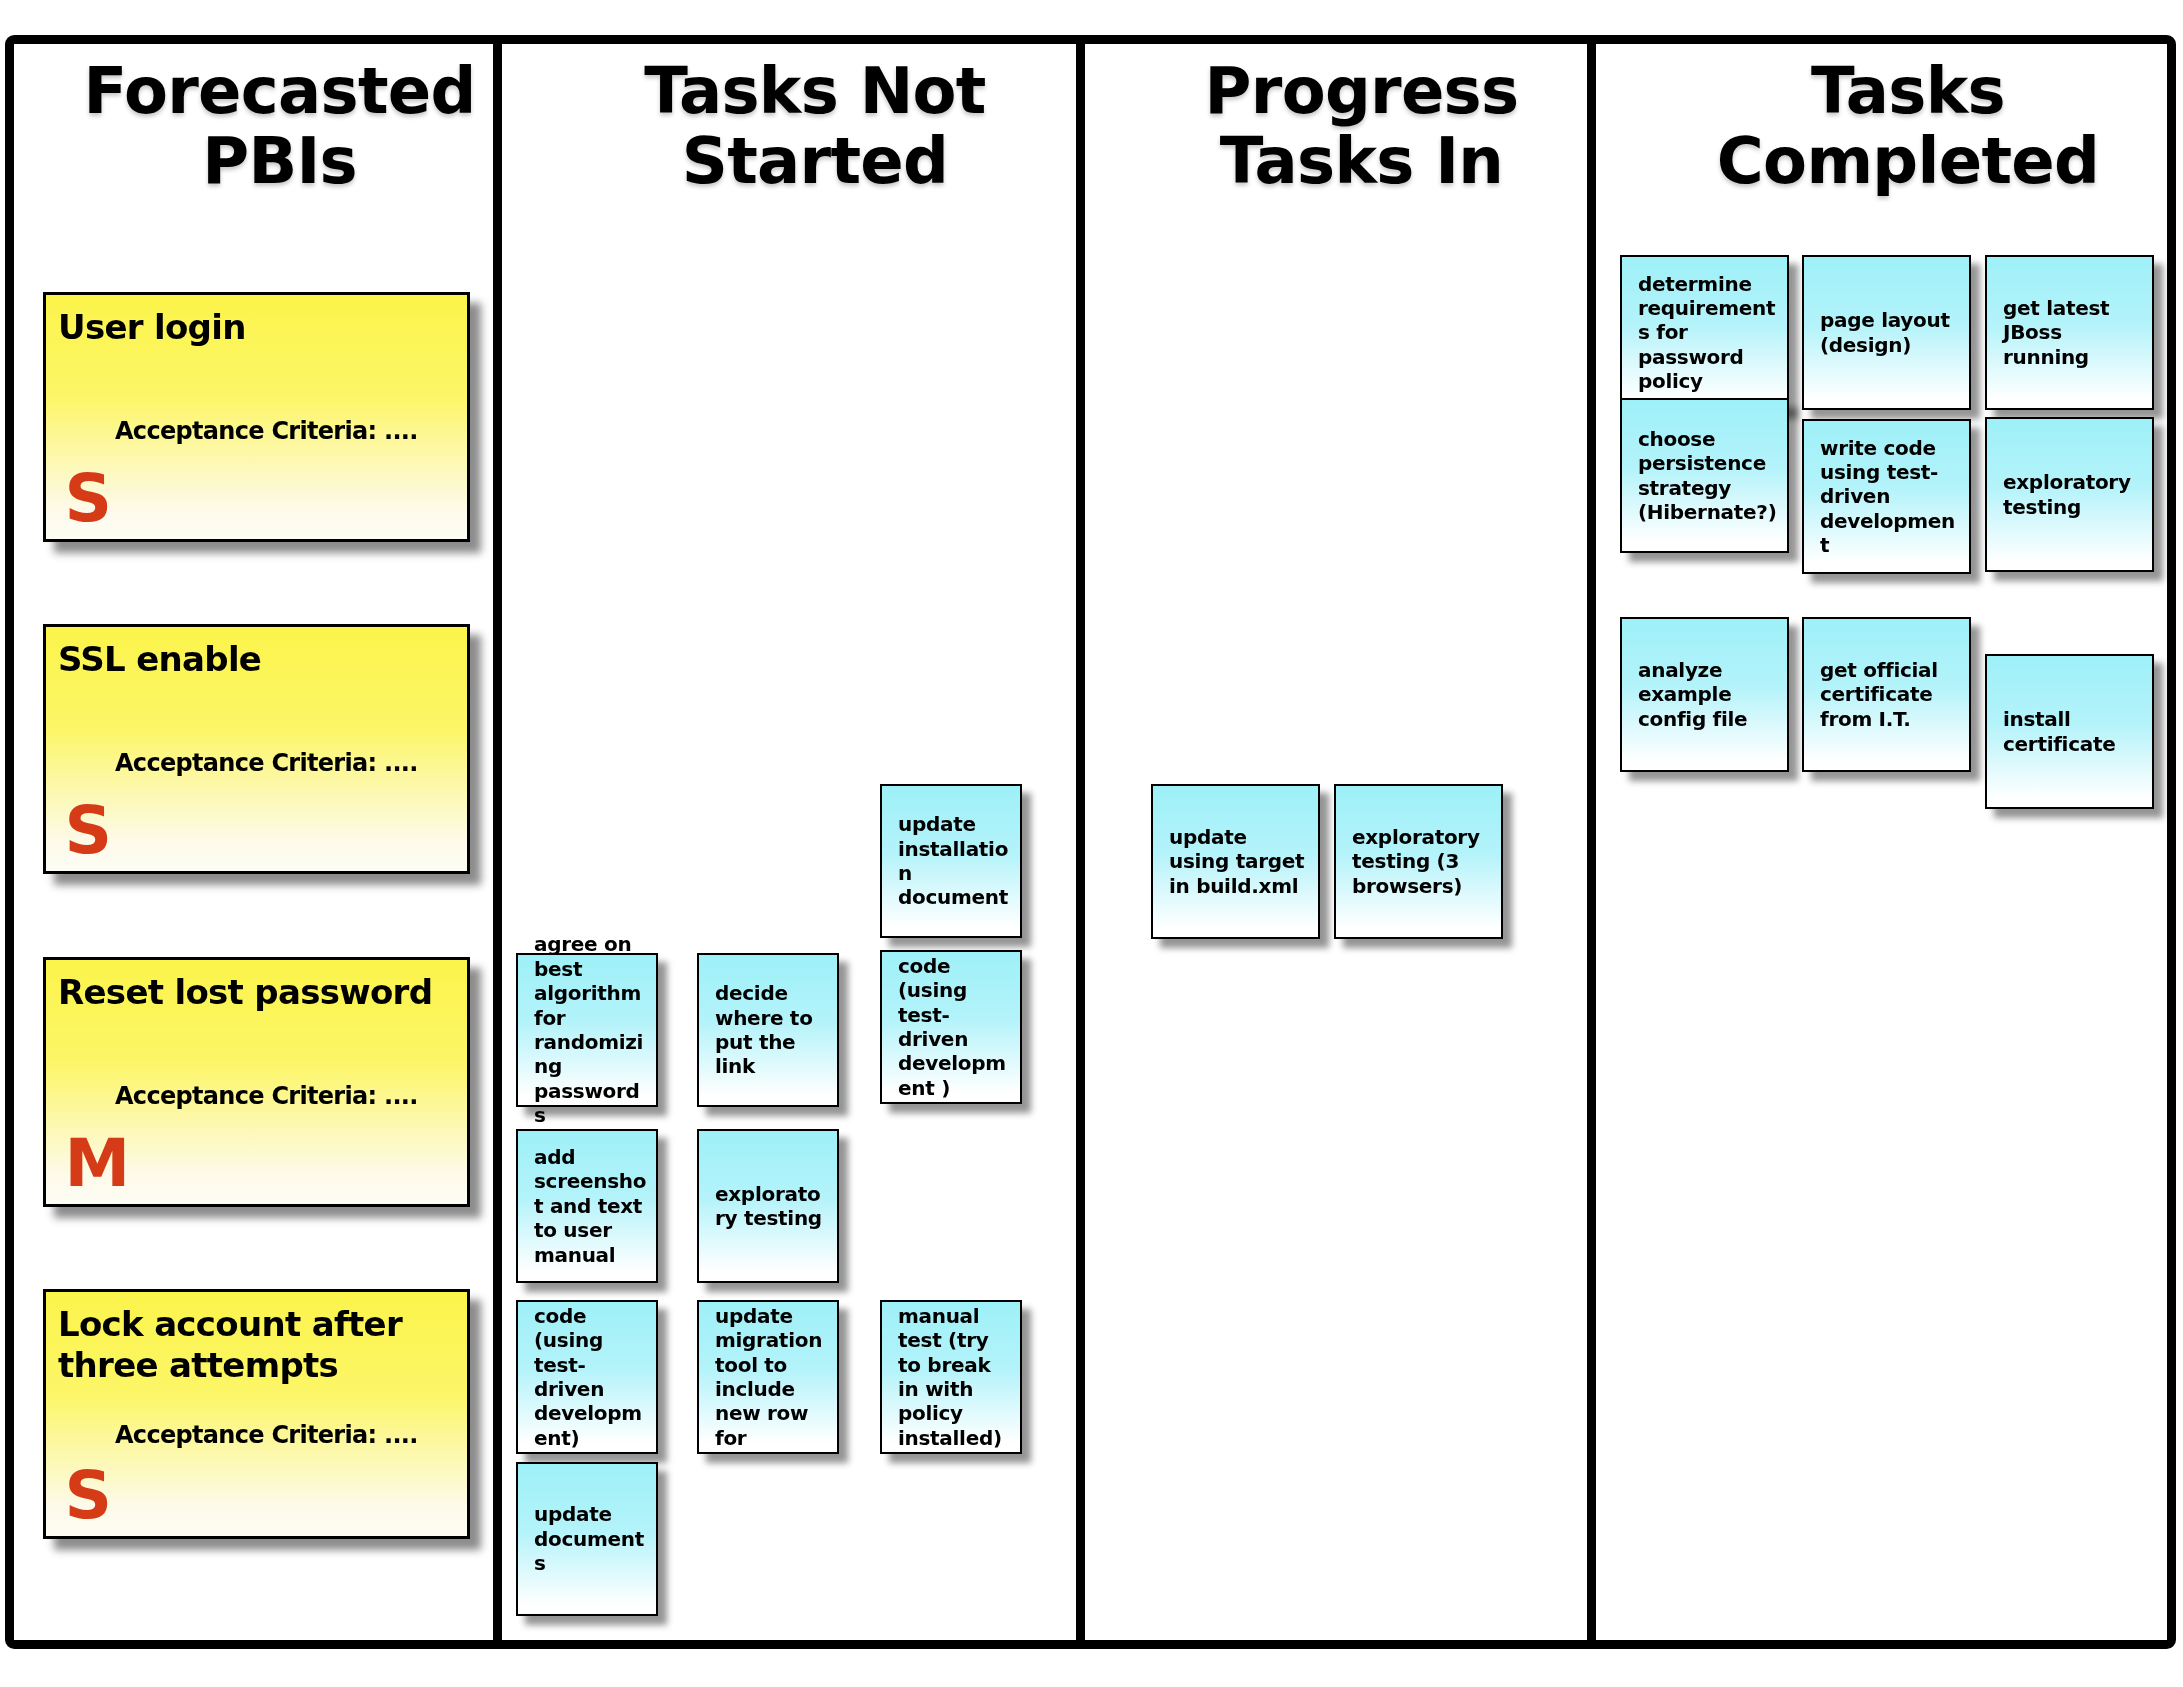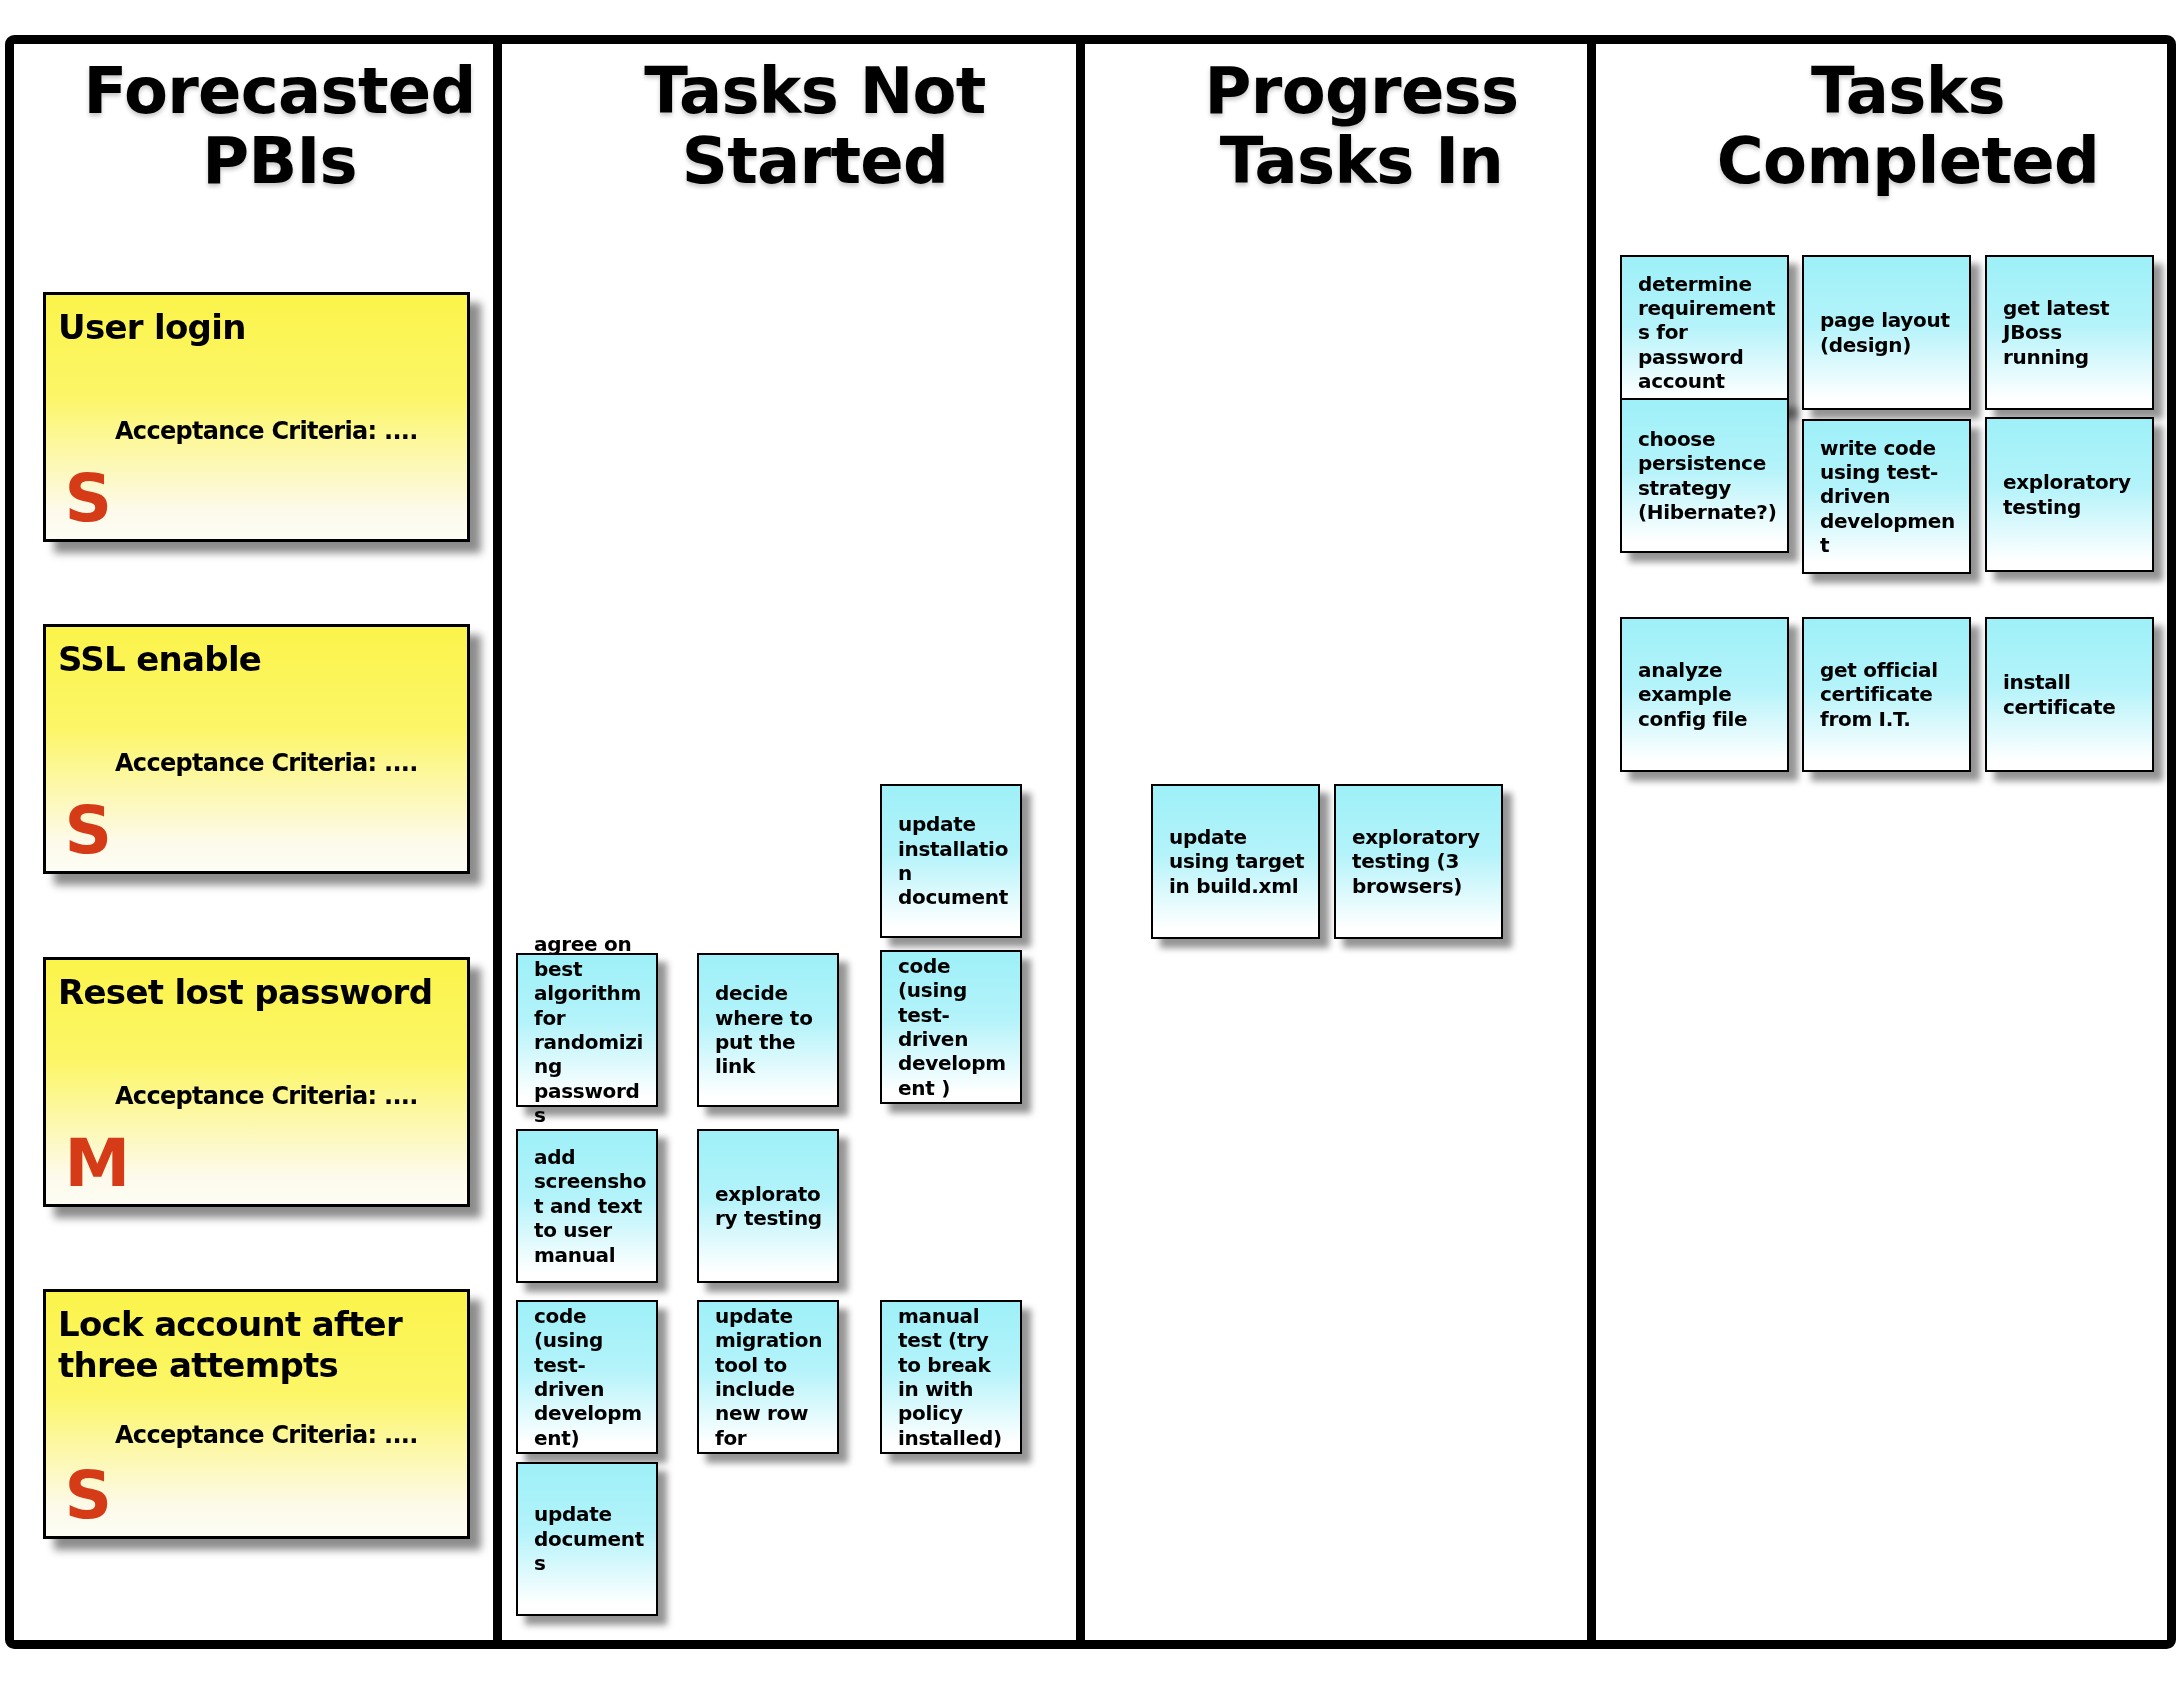--- a/index.html
+++ b/index.html
@@ -194,21 +194,21 @@
 </div>
 
 <div class="note w255" style="left:1151px;top:784px">
   <span>update using target in build.xml</span>
 </div>
 <div class="note w255" style="left:1334px;top:784px">
   <span>exploratory testing (3 browsers)</span>
 </div>
 
 <div class="note w255" style="left:1620px;top:255px">
-  <span>determine requirements for password account</span>
+  <span>determine requirements for password policy</span>
 </div>
 <div class="note w255" style="left:1802px;top:255px">
   <span>page layout (design)</span>
 </div>
 <div class="note w255" style="left:1985px;top:255px">
   <span>get latest JBoss running</span>
 </div>
 <div class="note w255" style="left:1620px;top:398px">
   <span>choose persistence strategy (Hibernate?)</span>
 </div>
@@ -217,16 +217,16 @@
 </div>
 <div class="note w255" style="left:1985px;top:417px">
   <span>exploratory testing</span>
 </div>
 <div class="note w255" style="left:1620px;top:617px">
   <span>analyze example config file</span>
 </div>
 <div class="note w255" style="left:1802px;top:617px">
   <span>get official certificate from I.T.</span>
 </div>
-<div class="note w255" style="left:1985px;top:617px">
+<div class="note w255" style="left:1985px;top:654px">
   <span>install certificate</span>
 </div>
 
 
 </body></html>

